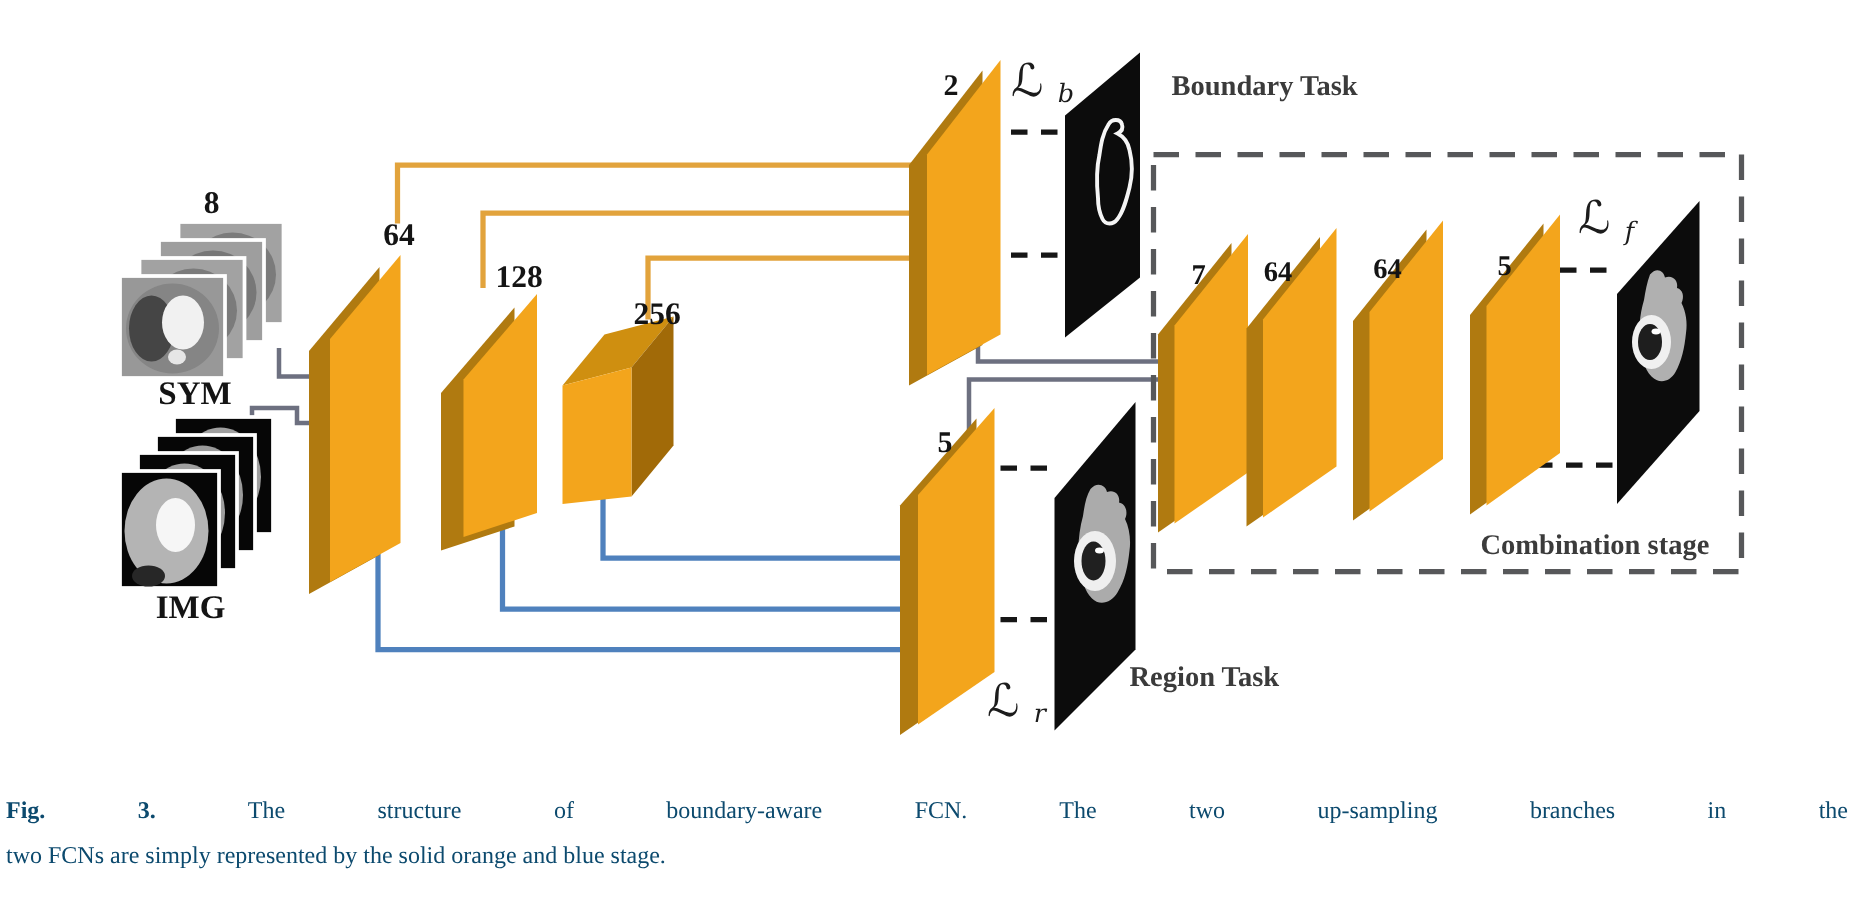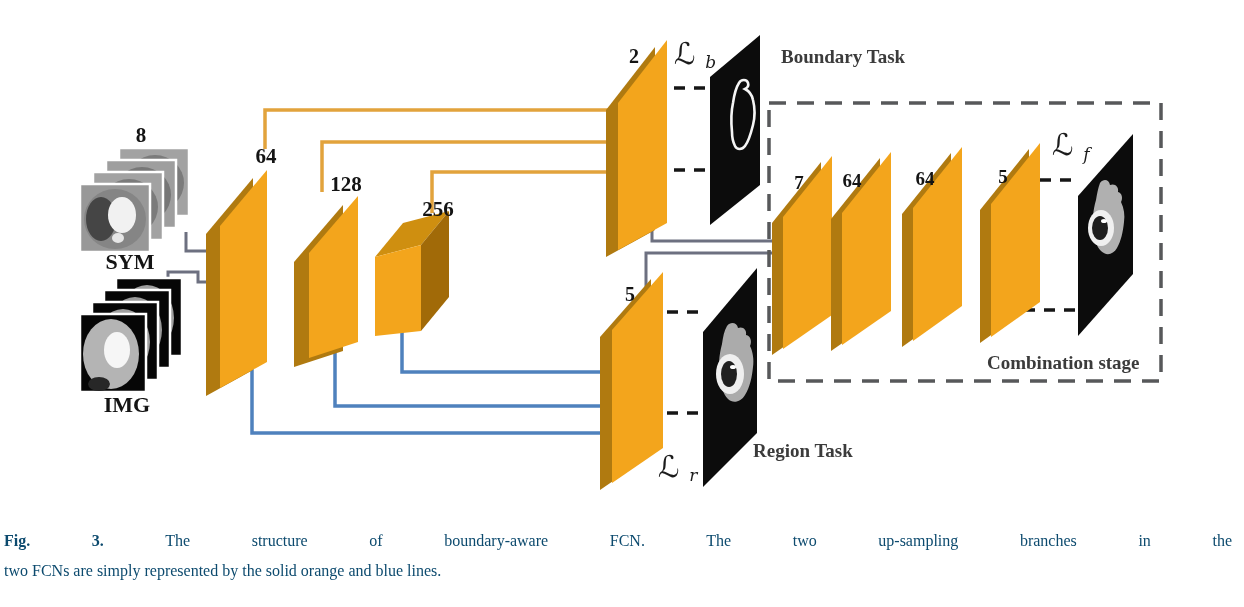--- a/index.html
+++ b/index.html
@@ -185,16 +185,16 @@
   <text class="num-label" x="1003" y="183" font-size="19" text-anchor="middle">5</text>
   <text class="loss-label" x="1052" y="155" font-size="30">
     <tspan>ℒ</tspan>
     <tspan dy="5" font-size="17">f</tspan>
   </text>
   <text class="task-label" x="987" y="369" font-size="19">Combination stage</text>
 </svg>
 
 <div class="caption">
   <div class="cap-line1"><span class="cap-tag">Fig. 3.</span> <span>The structure of boundary-aware FCN. The two up-sampling branches in the</span></div>
-  <div class="cap-line2">two FCNs are simply represented by the solid orange and blue lines.</div>
+  <div class="cap-line2">two FCNs are simply represented by the solid orange and blue stage.</div>
 </div>
 
 </div>
 
 </body></html>

